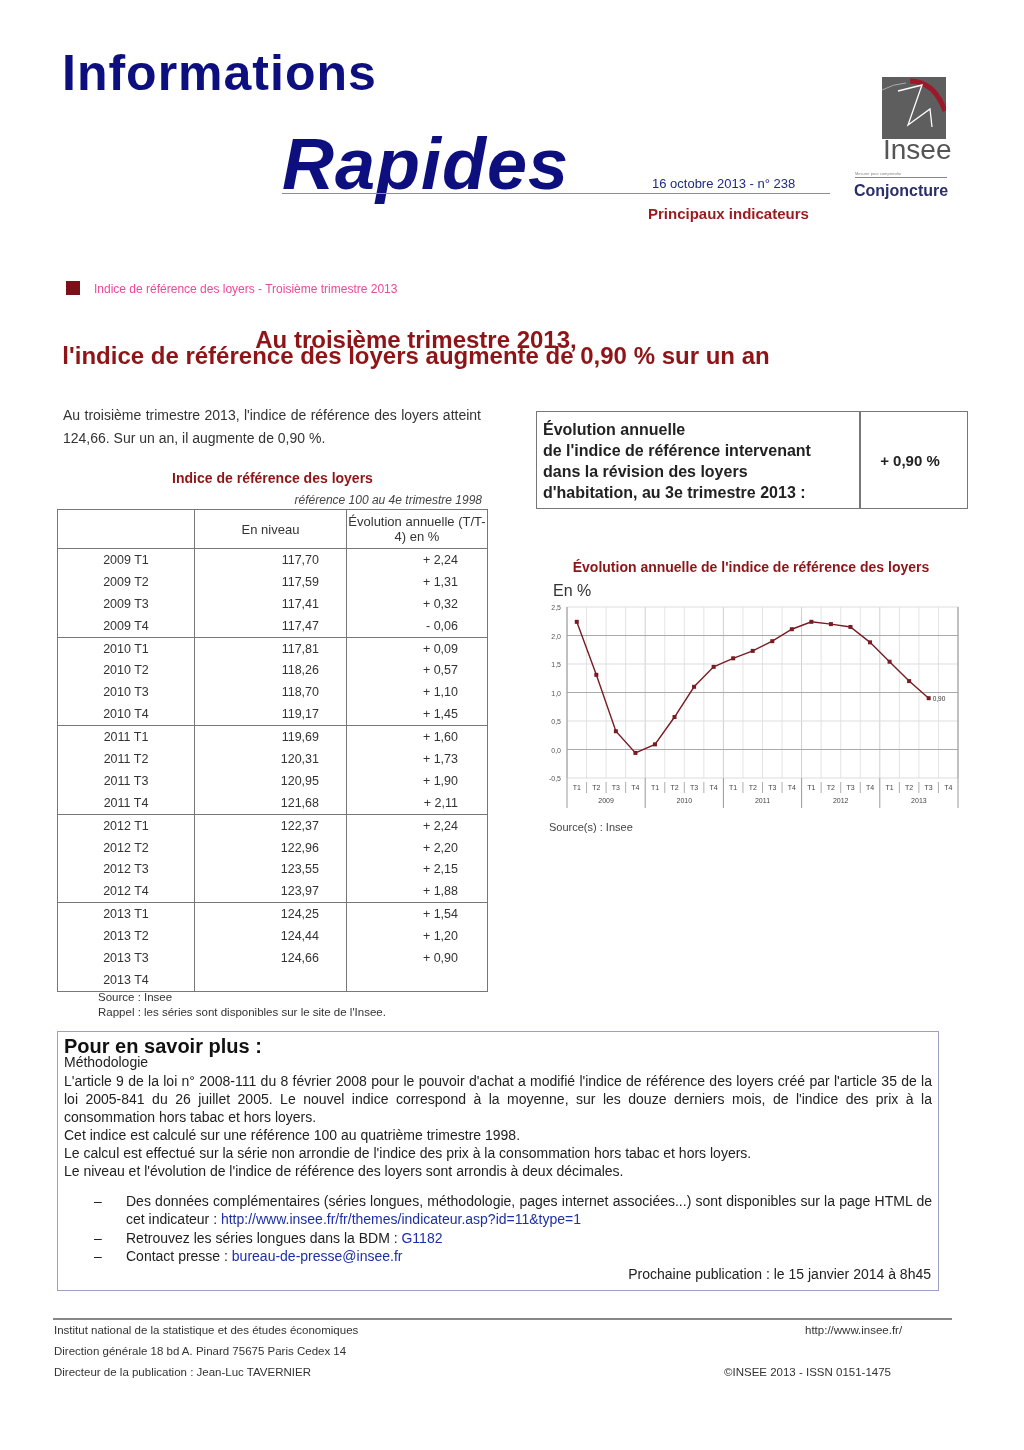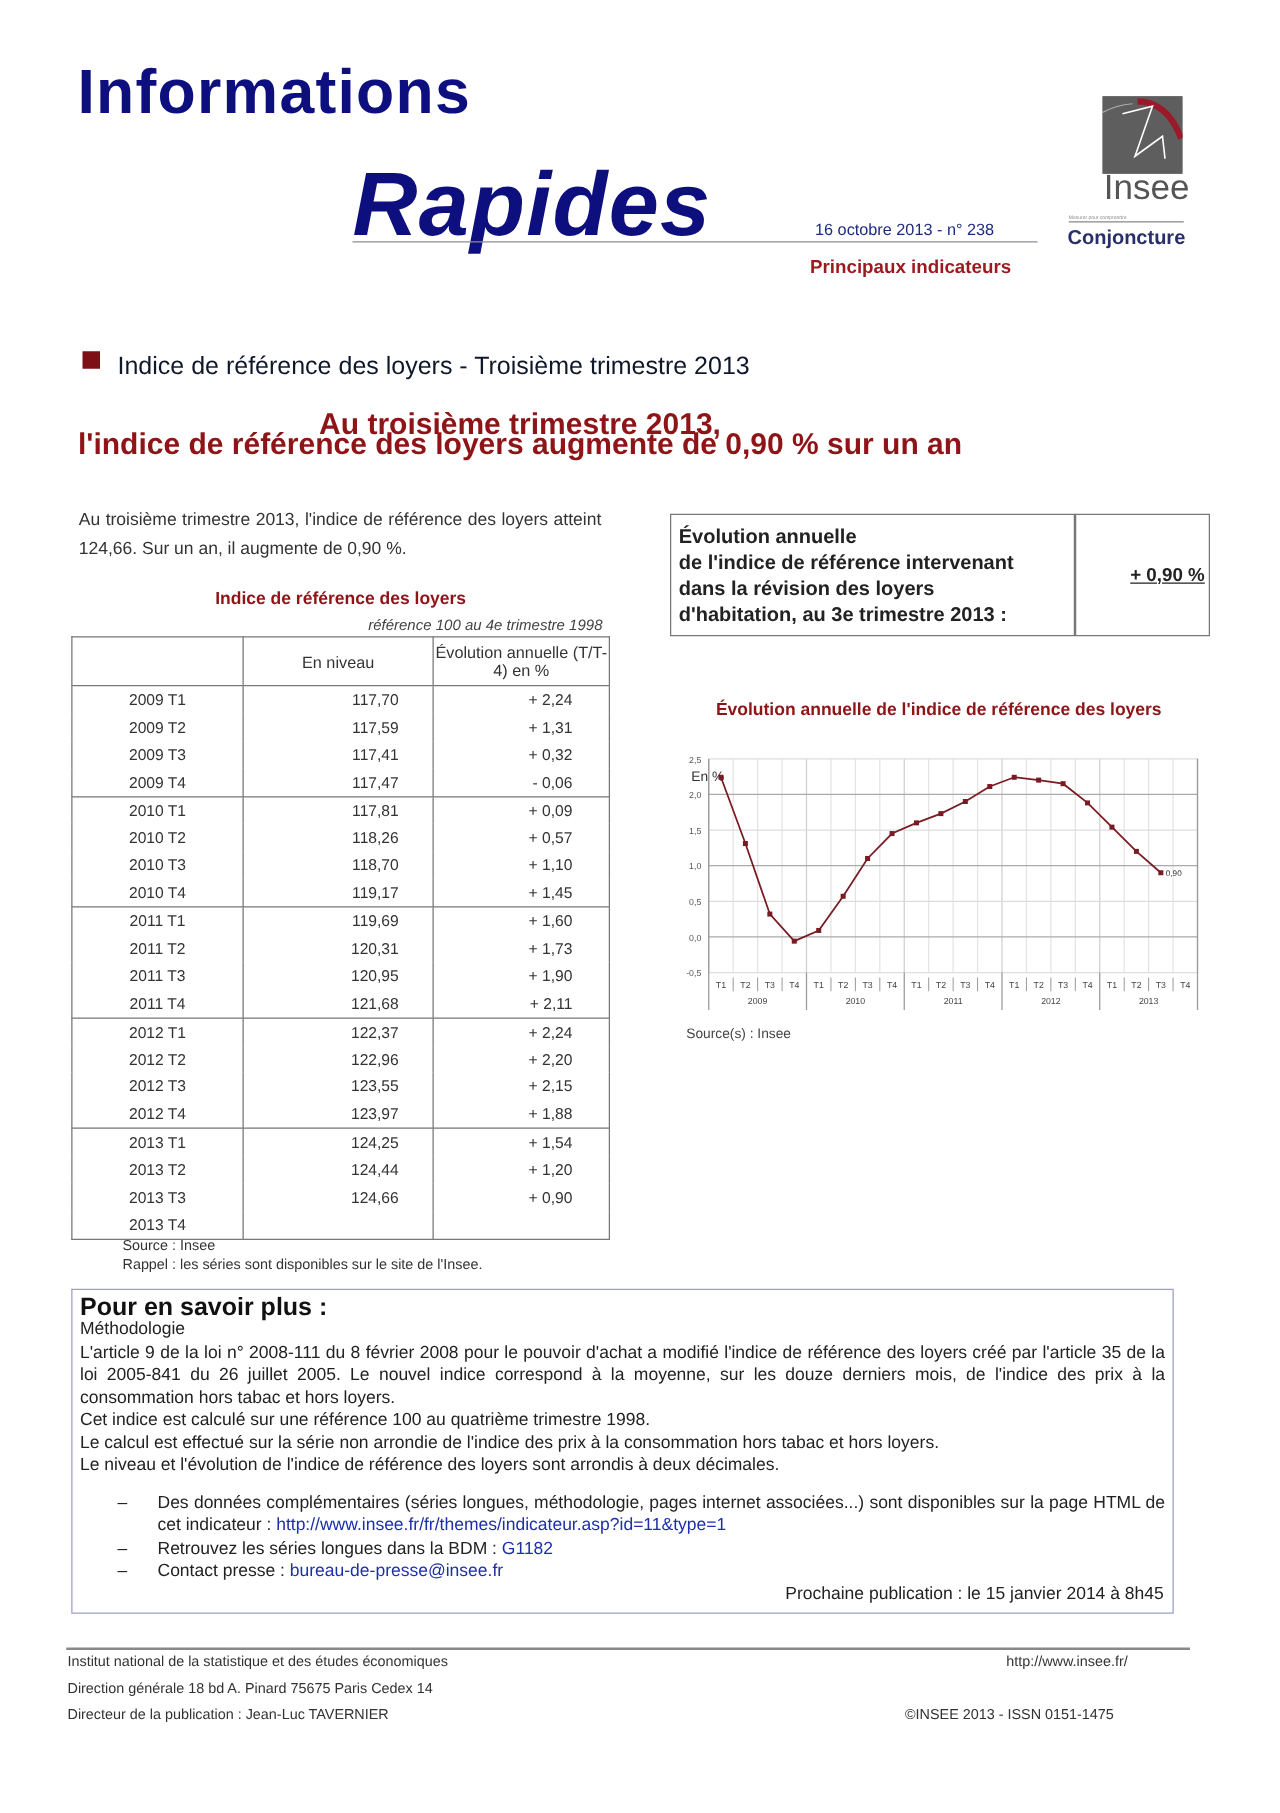--- a/index.html
+++ b/index.html
@@ -8,40 +8,40 @@
   .masthead-1 { left: 62px; top: 48px; font-size: 50px; font-weight: bold; color: #0e0f7e; letter-spacing: 1px; line-height: 1; font-family: "Liberation Sans", sans-serif; }
   .masthead-2 { left: 282px; top: 128px; font-size: 72px; font-weight: bold; font-style: italic; color: #0e0f7e; line-height: 1; letter-spacing: 1px; }
   .mast-rule { left: 282px; top: 193px; width: 548px; height: 1px; background: #8d8d9a; }
   .issue { left: 652px; top: 176px; font-size: 13px; font-weight: normal; color: #1d2a80; }
   .category { left: 648px; top: 205px; font-size: 15px; font-weight: bold; color: #9b1a1f; }
   .logo-box { left: 882px; top: 77px; width: 64px; height: 62px; background: #5c5c5c; }
   .logo-insee { left: 854px; top: 134px; font-size: 28px; color: #555; letter-spacing: 0; margin-left: 29px; }
   .logo-tag { left: 855px; top: 171px; width: 92px; height: 6px; border-bottom: 1px solid #888; font-size: 4px; color: #888; overflow: hidden; }
   .logo-conj { left: 854px; top: 182px; font-size: 16px; font-weight: bold; color: #2a2f6b; }
   .section-bullet { left: 66px; top: 281px; width: 14px; height: 14px; background: #7c1016; }
-  .section-title { left: 94px; top: 282px; font-size: 20px; color: #0f172a; }
+  .section-title { left: 94px; top: 282px; font-size: 12px; color: #ec4899; }
   .headline { left: 0; width: 832px; text-align: center; font-size: 24px; font-weight: bold; color: #8e1417; }
   .intro { left: 63px; top: 404px; width: 418px; font-size: 14px; line-height: 23px; text-align: justify; color: #333; }
   .table-title { left: 60px; top: 470px; width: 425px; text-align: center; font-size: 14px; font-weight: bold; color: #8e1417; }
   .table-ref { left: 260px; top: 493px; width: 222px; text-align: right; font-size: 12px; font-style: italic; color: #444; }
   table.irl { position: absolute; left: 57px; top: 509px; width: 431px; border-collapse: collapse; font-size: 12.5px; color: #333; }
   table.irl th, table.irl td { border-left: 1.5px solid #777; border-right: 1.5px solid #777; }
   table.irl th { font-weight: normal; height: 36px; border-top: 1.5px solid #777; border-bottom: 1.5px solid #777; font-size: 13px; line-height: 15px; }
   table.irl td { height: 21.9px; padding: 0; }
   table.irl td.c1 { width: 136px; text-align: center; }
   table.irl td.c2 { width: 124px; text-align: right; padding-right: 27px; }
   table.irl td.c3 { text-align: right; padding-right: 29px; }
   table.irl tr.grp-end td { border-bottom: 1.5px solid #777; }
   .tnote { left: 98px; font-size: 11.5px; color: #333; }
   .key-box { left: 536px; top: 411px; width: 430px; height: 96px; border: 1.5px solid #777; }
   .key-left { position: absolute; left: 6px; top: 7px; width: 310px; font-size: 16px; font-weight: bold; line-height: 21px; color: #222; }
   .key-div { position: absolute; left: 322px; top: 0; width: 1.5px; height: 96px; background: #777; }
-  .key-val { position: absolute; left: 344px; top: 0; width: 106px; height: 96px; display: flex; align-items: center; justify-content: center; font-size: 15px; font-weight: bold; color: #222; text-decoration: underline; }
+  .key-val { position: absolute; left: 320px; top: 0; width: 106px; height: 96px; display: flex; align-items: center; justify-content: center; font-size: 15px; font-weight: bold; color: #222; }
   .chart-title { left: 556px; top: 559px; width: 390px; text-align: center; font-size: 14px; font-weight: bold; color: #8e1417; }
-  .chart-unit { left: 553px; top: 616px; font-size: 11px; color: #333; }
+  .chart-unit { left: 553px; top: 582px; font-size: 16px; color: #333; }
   .chart-svg { left: 540px; top: 598px; }
   .chart-src { left: 549px; top: 821px; font-size: 11px; color: #444; }
   .more-box { left: 57px; top: 1031px; width: 880px; height: 258px; border: 1.5px solid #9aa0c8; }
   .more-title { position: absolute; left: 6px; top: 3px; font-size: 20px; font-weight: bold; color: #111; }
   .more-sub { position: absolute; left: 6px; top: 22px; font-size: 14px; color: #222; }
   .more-p { position: absolute; left: 6px; width: 868px; font-size: 14px; line-height: 18px; color: #222; text-align: justify; }
   .more-li { position: absolute; left: 36px; width: 838px; font-size: 14px; line-height: 18px; color: #222; }
   .more-li .dash { position: absolute; left: 0; top: 0; }
   .more-li .txt { display: block; margin-left: 32px; text-align: justify; }
   .link { color: #1d2fa8; }

